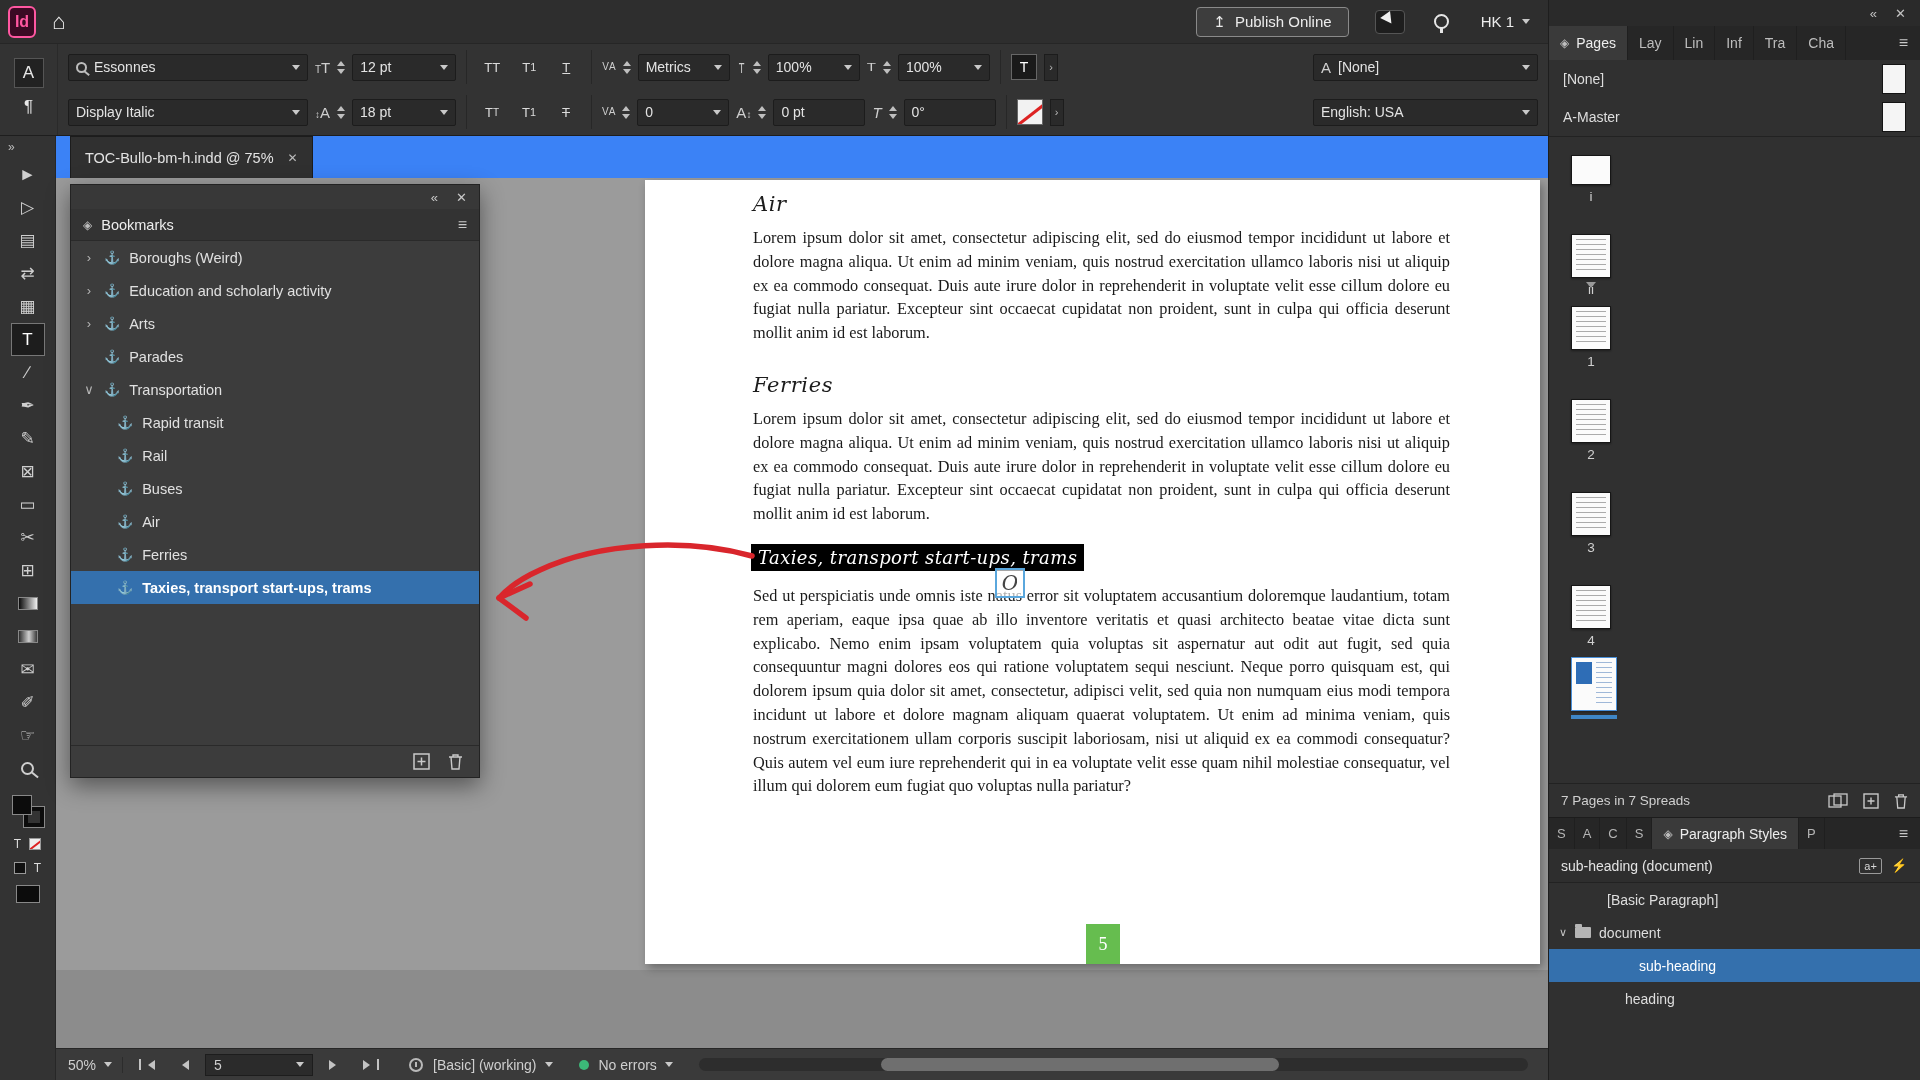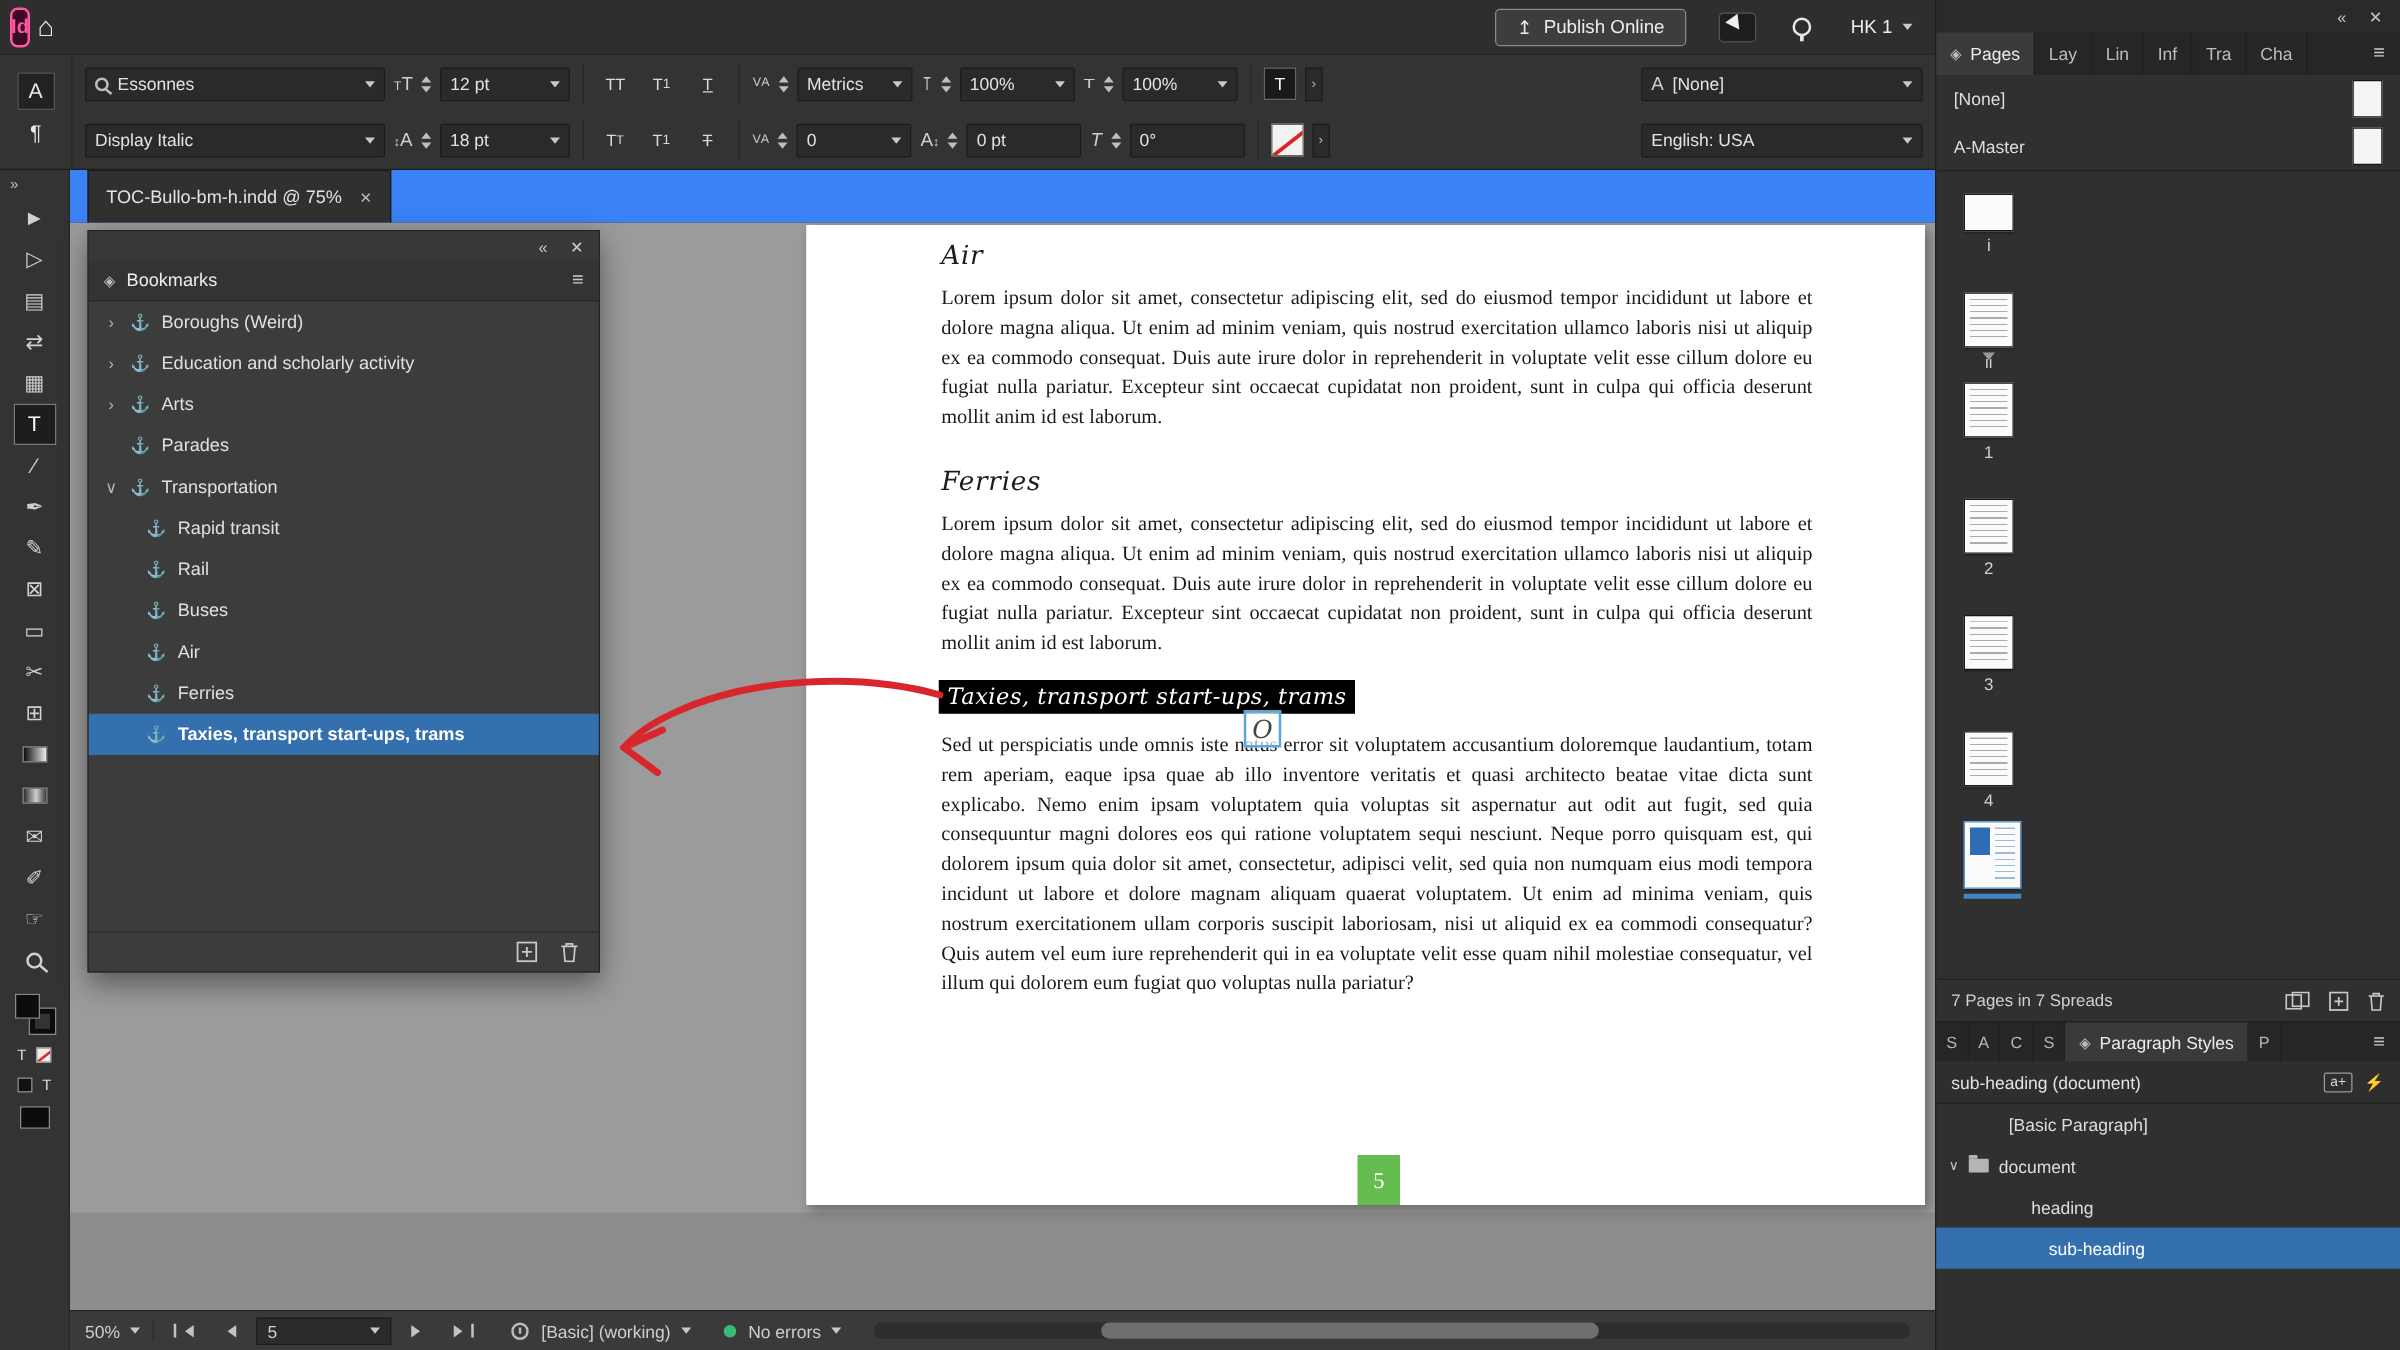--- a/index.html
+++ b/index.html
@@ -2,21 +2,21 @@
 <html><head>
 <meta charset="utf-8">
 <style>
   *{box-sizing:border-box;margin:0;padding:0}
   html,body{width:1920px;height:1080px;overflow:hidden}
   body{font-family:"Liberation Sans",sans-serif;background:#2e2e2e;color:#d8d8d8}
   #app{position:relative;width:1920px;height:1080px;overflow:hidden;background:#2e2e2e}
 
   
   .menubar{position:absolute;left:0;top:0;width:1548px;height:44px;display:flex;align-items:center;background:#2e2e2e;border-bottom:1px solid #262626;z-index:10}
-  .logo{width:16px;height:32px;margin:0 0 0 8px;border:2px solid #ff57a1;border-radius:6px;background:#3b0a24;color:#ff57a1;font-weight:bold;font-size:16px;display:flex;align-items:center;justify-content:center}
+  .logo{width:28px;height:32px;margin:0 10px 0 8px;border:2px solid #ff57a1;border-radius:6px;background:#3b0a24;color:#ff57a1;font-weight:bold;font-size:16px;display:flex;align-items:center;justify-content:center}
   .home{font-size:22px;color:#ececec;margin:0 16px 0 6px}
   .menus{display:flex;align-items:center}
   .menus span{padding:0 15px;font-size:16px;color:#e2e2e2;cursor:default}
   .publish{margin-left:auto;display:flex;align-items:center;gap:9px;height:30px;padding:0 16px;background:#3d3d3d;border:1px solid #8a8a8a;border-radius:4px;color:#ececec;font-size:15px}
   .pub-ic{font-size:15px;color:#ececec}
   .mb-ic{margin-left:26px;display:flex;align-items:center;justify-content:center}
   .cursorbox{width:30px;height:24px;background:#1e1e1e;border-radius:4px;border:1px solid #555;position:relative}
   .cursor-shape{width:0;height:0;border:6px solid transparent;border-top:11px solid #f0f0f0;transform:rotate(-35deg)}
   .bulb{width:22px;height:22px}
   .bulb-shape{width:15px;height:15px;border:2px solid #e6e6e6;border-radius:50%;position:relative}
@@ -611,25 +611,25 @@
     </div>
     <div>
       <div class="ps-row">
           <span>[Basic Paragraph]</span>
         </div>
       <div class="ps-row group">
         <span class="gcaret">∨</span>
         <span class="folder"></span>
         <span>document</span>
       </div>
+      <div class="ps-row child2 selected">
+          <span>sub-heading</span>
+        </div>
       <div class="ps-row child1">
           <span>heading</span>
-        </div>
-      <div class="ps-row child2 selected">
-          <span>sub-heading</span>
         </div>
     </div>
   </div>
 
   <div class="statusbar">
     <div class="zoom">
       <span>50%</span>
       <span class="dd"></span>
     </div>
     <div class="navbtn">

